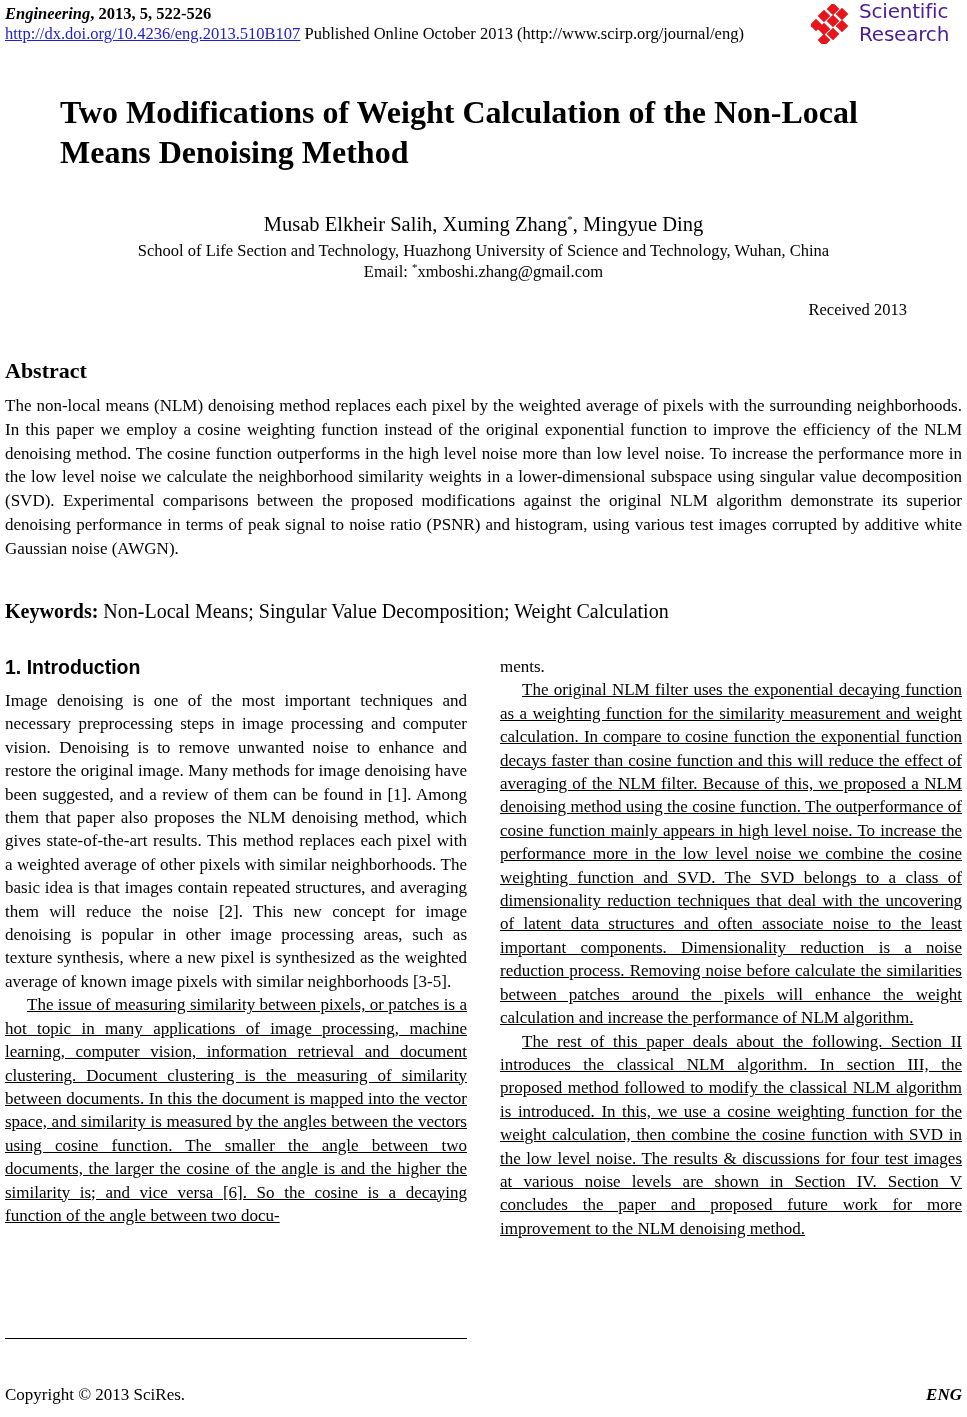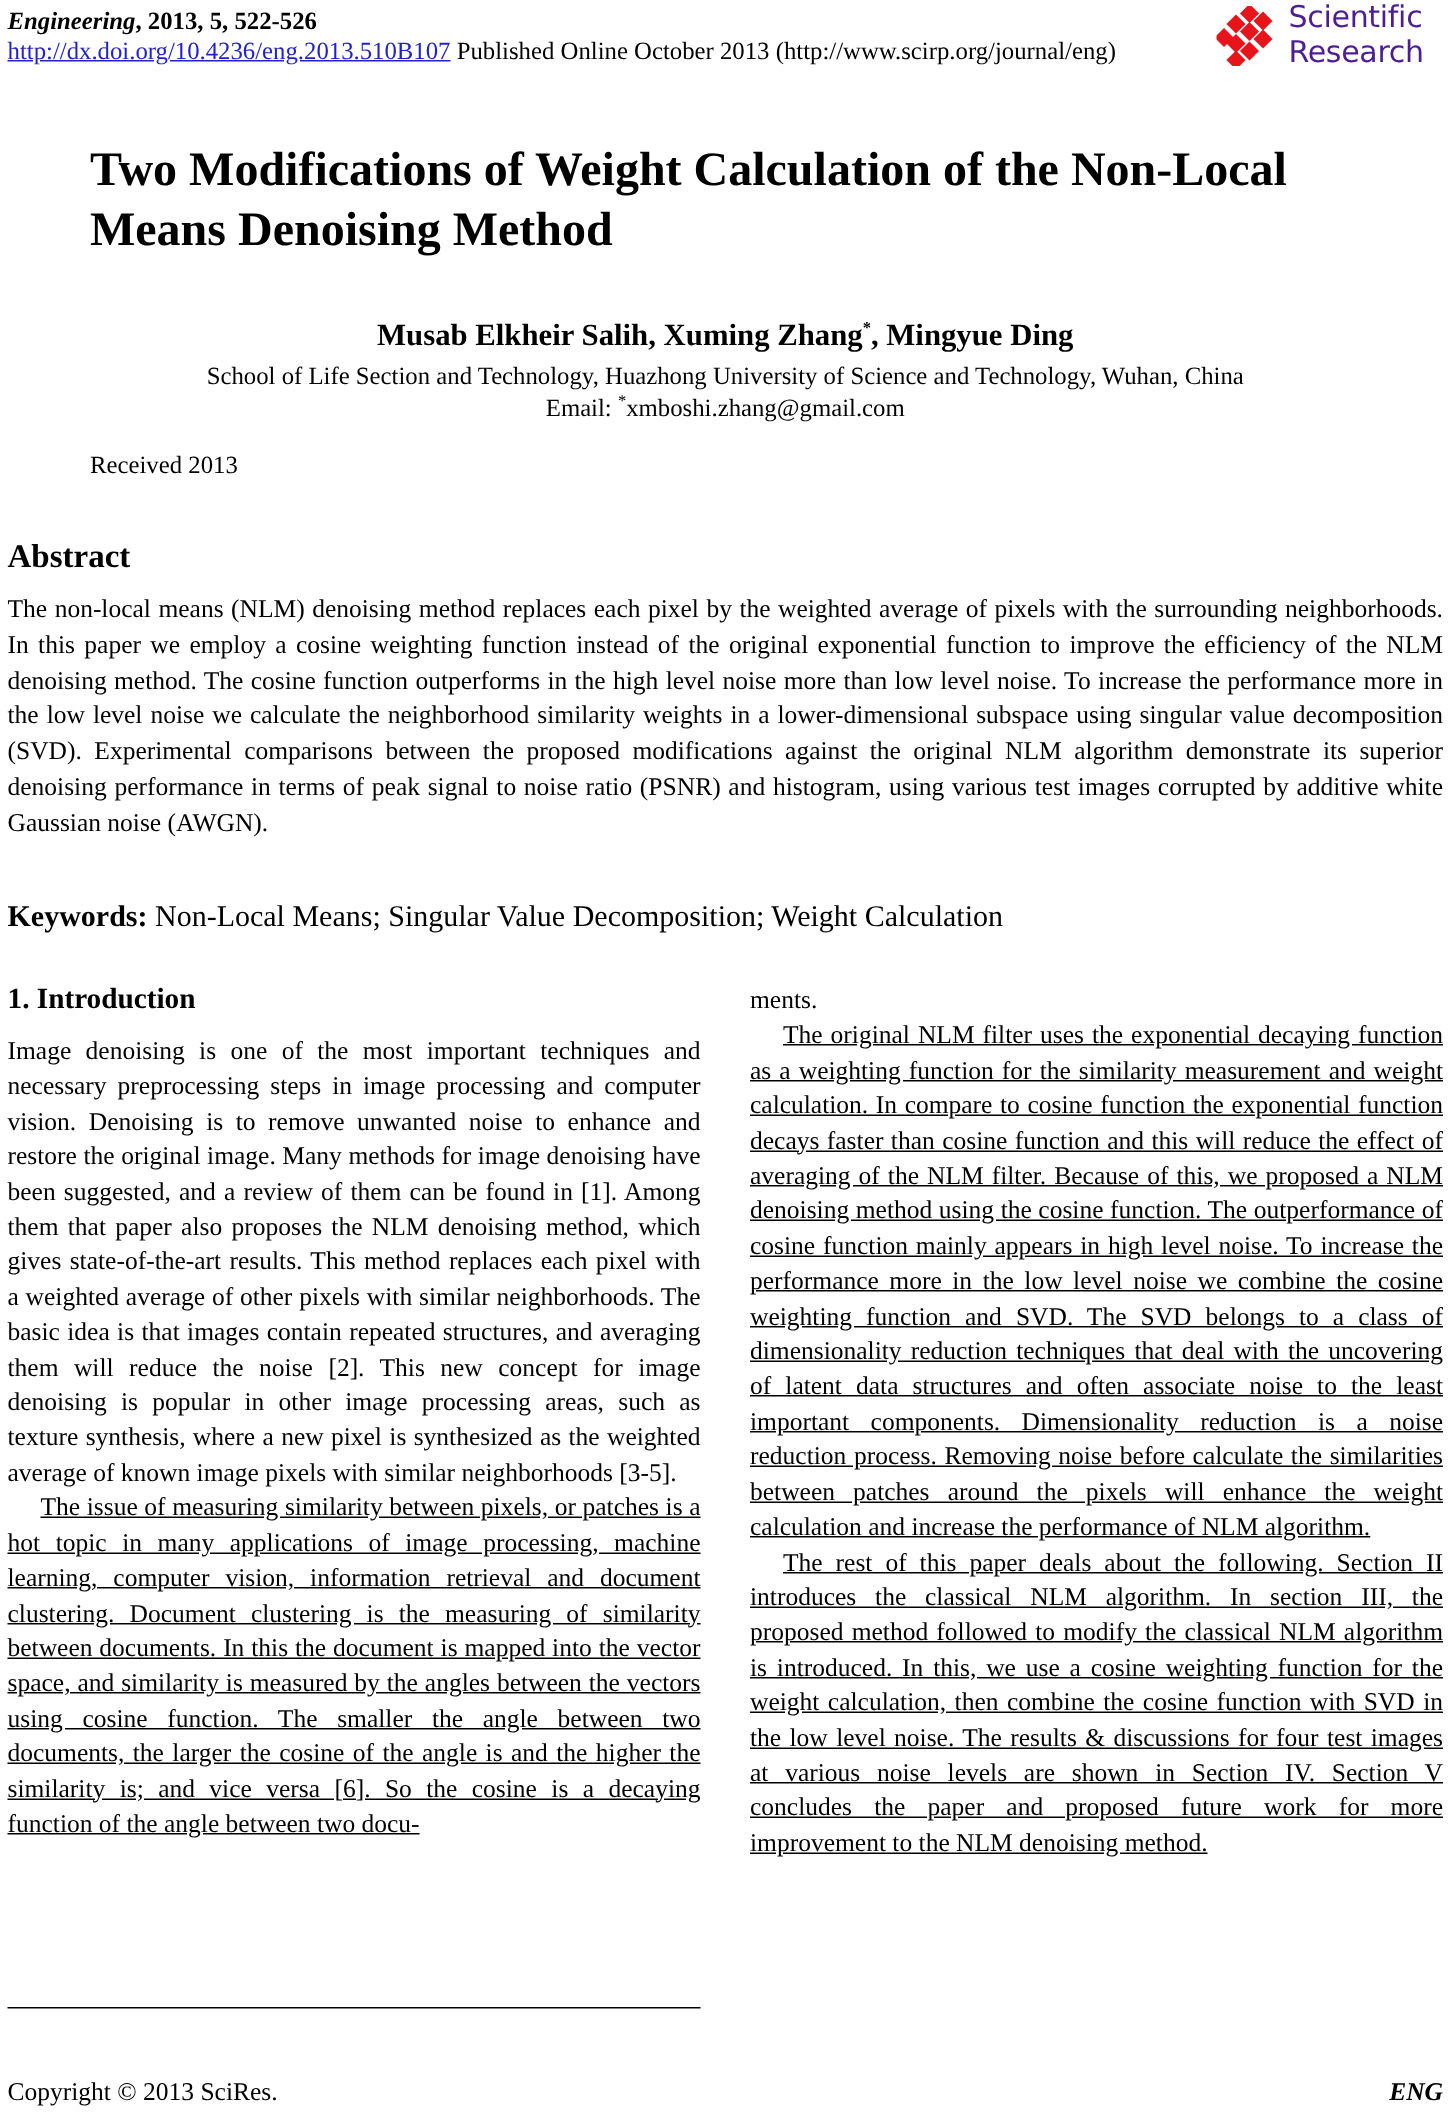--- a/index.html
+++ b/index.html
@@ -96,39 +96,39 @@
 
   
   .authors {
     position: absolute;
     left: 60px;
     right: 60px;
     top: 212px;
     text-align: center;
   }
   .author-names {
-    font-weight: bold;
+    font-weight: normal;
     font-size: 20.5px;
     line-height: 25px;
   }
   .affil {
     font-size: 16.5px;
     line-height: 21px;
     margin-top: 3px;
   }
   .email {
     font-size: 16.5px;
     line-height: 21px;
   }
   .received {
     position: absolute;
     left: 60px;
     right: 60px;
     top: 300px;
-    text-align: left;
+    text-align: right;
     font-size: 16.5px;
   }
   sup.star {
     font-size: 11px;
     vertical-align: super;
     line-height: 0;
   }
 
   
   .abstract-head {
@@ -170,21 +170,21 @@
     text-align: justify;
   }
   .col-left  { left: 5px; }
   .col-right { left: 500px; }
 
   .sec-head {
     font-weight: bold;
     font-size: 19.5px;
     line-height: 24px;
     margin: 0 0 10px 0;
-    font-family: Liberation Serif, serif;
+    font-family: Liberation Sans, sans-serif;
   }
   .col p {
     margin: 0;
     text-align: justify;
   }
   .col p.indent { text-indent: 22px; text-decoration: underline; }
 
   
   .footnote-rule {
     position: absolute;

